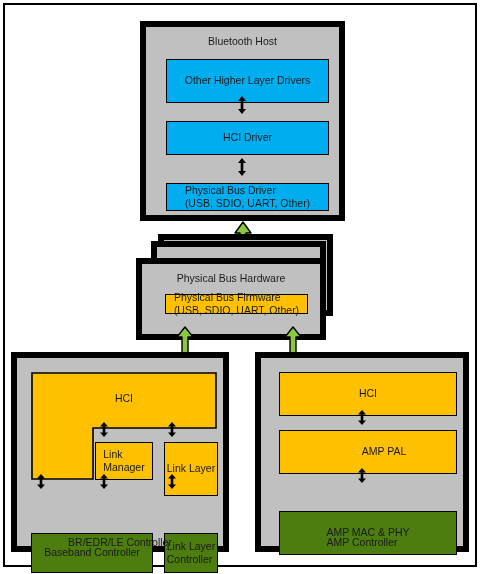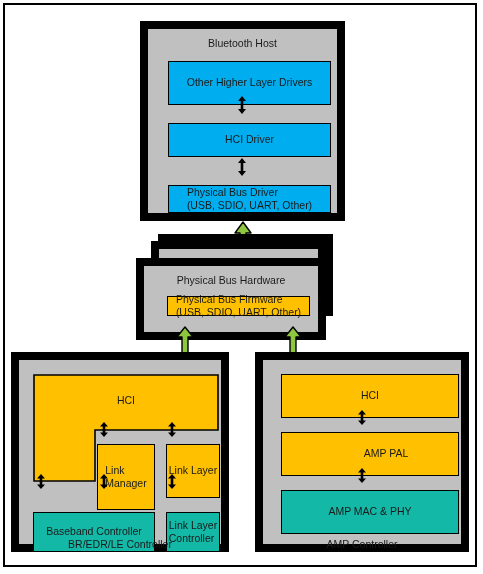--- a/index.html
+++ b/index.html
@@ -5,29 +5,29 @@
 <style>
   html,body{margin:0;padding:0;background:#ffffff;}
   body{width:483px;height:574px;font-family:"Liberation Sans",sans-serif;}
 
   #canvas{position:relative;width:483px;height:574px;background:#ffffff;overflow:hidden;}
 
   .frame{position:absolute;left:3px;top:3px;width:474px;height:564px;
          border:2px solid #000000;box-sizing:border-box;background:#ffffff;}
 
   
-  .panel{position:absolute;background:#c0c0c0;border:8px solid #000000;box-sizing:border-box;}
+  .panel{position:absolute;background:#c0c0c0;border:6px solid #000000;box-sizing:border-box;}
 
   
   .blk{position:absolute;border:1.5px solid #000000;box-sizing:border-box;
        display:flex;align-items:center;justify-content:center;text-align:left;
        font-size:10.5px;color:#1a1a1a;line-height:1.25;}
   .blue{background:#00aeef;}
   .orange{background:#ffc000;}
-  .green{background:#14b8a6;}
+  .green{background:#4d7c0f;margin-top:23px;}
 
   .panel-title{position:absolute;width:100%;text-align:center;font-size:10.5px;color:#1a1a1a;}
 
   
   .barrow{position:absolute;width:12px;display:flex;align-items:center;justify-content:center;}
   .barrow svg{display:block;}
 
   
   .garrow{position:absolute;}
   .garrow svg{display:block;}
@@ -98,21 +98,21 @@
 
   <div class="panel" style="left:11px;top:352px;width:218px;height:200px;">
 
     <div class="lshape" style="left:14px;top:14px;width:186px;height:108px;">
       <svg width="186" height="108" viewBox="0 0 186 108">
         <path d="M1 1 H185 V56 H62 V107 H1 Z" fill="#ffc000" stroke="#000000" stroke-width="1.6" stroke-linejoin="miter"></path>
       </svg>
       <div class="ltext" style="left:0;top:20px;width:186px;">HCI</div>
     </div>
 
-    <div class="blk orange two-line" style="left:78px;top:84px;width:58px;height:66px;">Link
+    <div class="blk orange two-line" style="left:78px;top:84px;width:58px;height:38px;">Link
 Manager</div>
 
     <div class="blk orange" style="left:147px;top:84px;width:54px;height:54px;">Link Layer</div>
 
     <div class="blk green" style="left:14px;top:152px;width:122px;height:40px;">Baseband Controller</div>
 
     <div class="blk green two-line" style="left:147px;top:152px;width:54px;height:40px;">Link Layer
 Controller</div>
 
     <div class="panel-title" style="top:178px;">BR/EDR/LE Controller</div>

